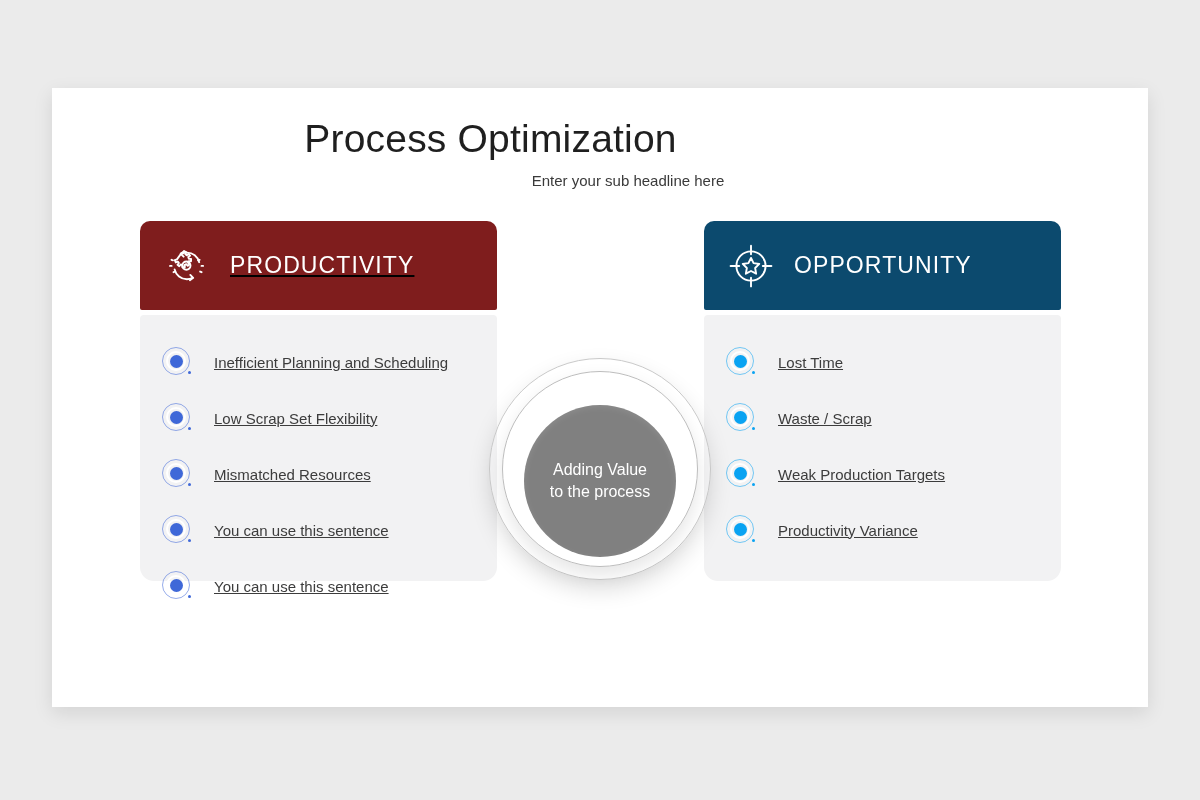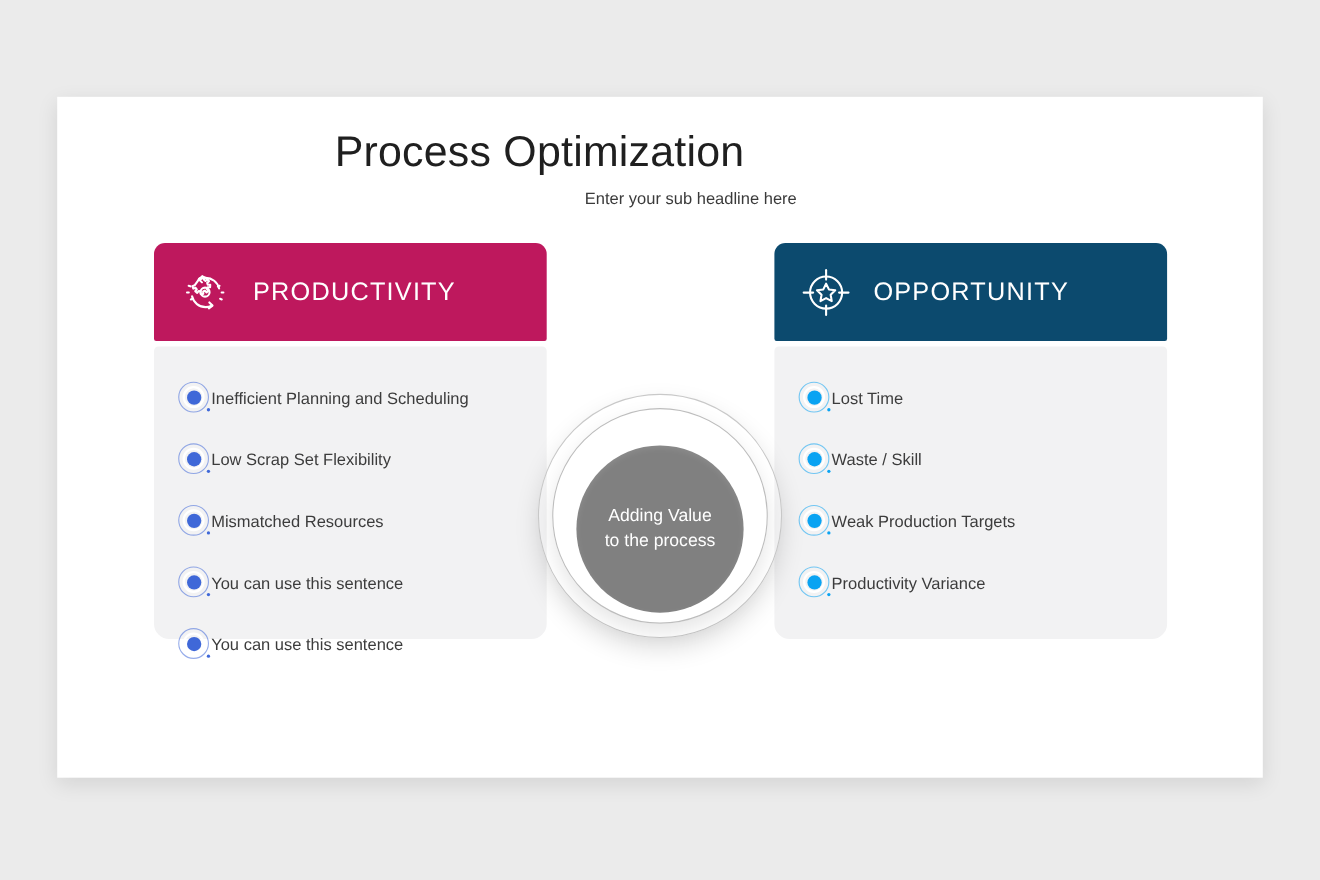--- a/index.html
+++ b/index.html
@@ -60,21 +60,21 @@
 
   .card-header {
     position: relative;
     height: 89px;
     border-radius: 10px 10px 2px 2px;
     display: flex;
     align-items: center;
     box-sizing: border-box;
     padding-left: 20px;
   }
-  .card.left  .card-header { background: #be185d; }
+  .card.left  .card-header { background: #7f1d1d; text-decoration: underline; }
   .card.right .card-header { background: #0c4a6e; }
 
   .header-icon {
     width: 54px;
     height: 54px;
     flex: 0 0 54px;
     display: block;
   }
   .header-title {
     margin-left: 16px;
@@ -138,24 +138,25 @@
     position: absolute;
     right: 1px; bottom: 3px;
     width: 3.5px; height: 3.5px;
     border-radius: 50%;
     background: var(--bc);
   }
   .card.left  .bullet { --bc: #3f68d8; }
   .card.right .bullet { --bc: #0aa3f2; }
 
   .item-label {
-    margin-left: 0;
+    margin-left: 22px;
     font-size: 15px;
     color: #3c3c3c;
     white-space: nowrap;
+    text-decoration: underline;
   }
 
   
   .center-badge {
     position: absolute;
     left: 437px;
     top: 270px;
     width: 222px;
     height: 222px;
   }
@@ -299,21 +300,21 @@
         </span>
         <span class="item-label">Lost Time</span>
       </div>
       <div class="list-item">
         <span class="bullet">
           <span class="ring-outer"></span>
             <span class="ring-mid"></span>
             <span class="dot"></span>
             <span class="spark"></span>
         </span>
-        <span class="item-label">Waste / Skill</span>
+        <span class="item-label">Waste / Scrap</span>
       </div>
       <div class="list-item">
         <span class="bullet">
           <span class="ring-outer"></span>
             <span class="ring-mid"></span>
             <span class="dot"></span>
             <span class="spark"></span>
         </span>
         <span class="item-label">Weak Production Targets</span>
       </div>

